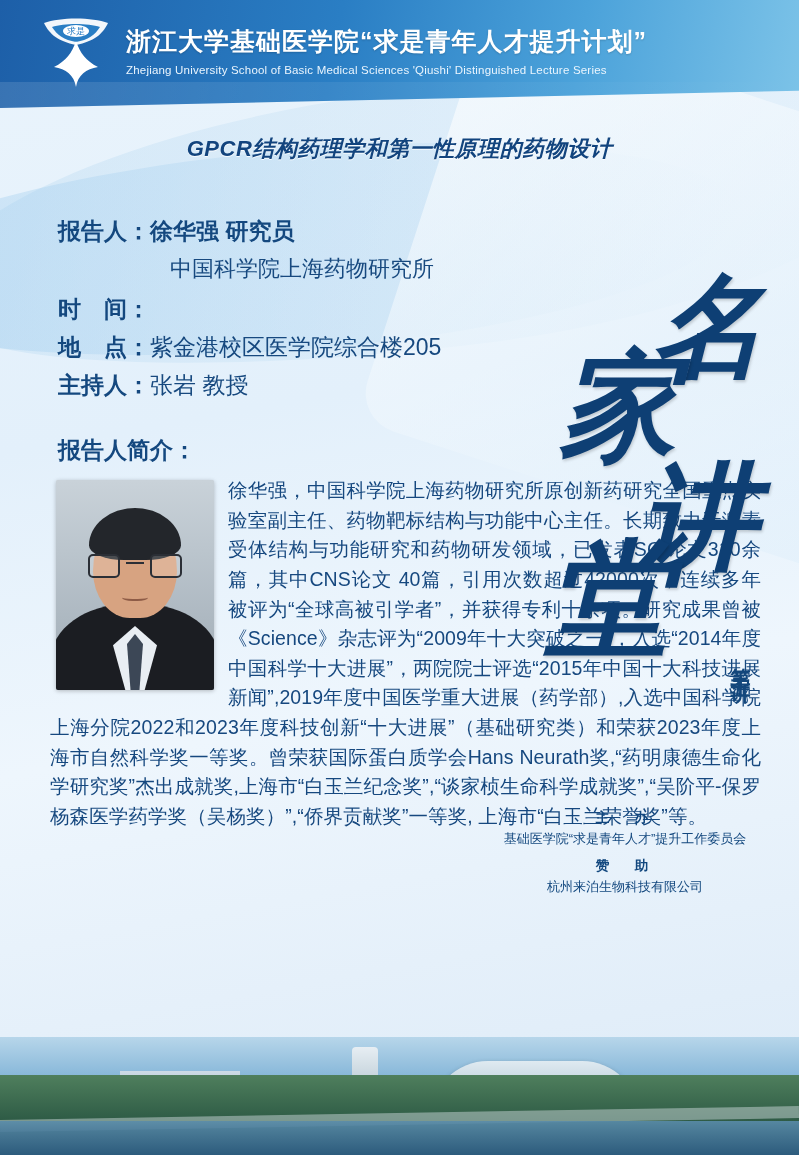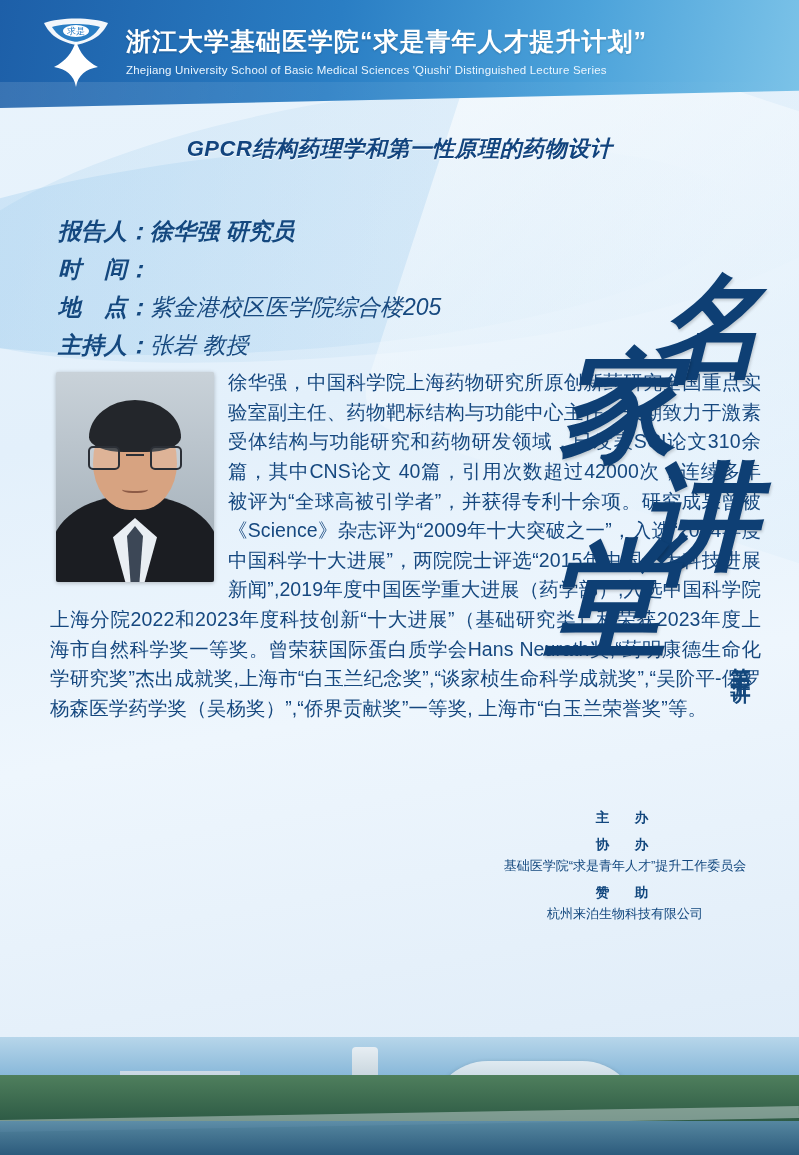--- a/index.html
+++ b/index.html
@@ -120,21 +120,20 @@
   .info {
     position: relative;
     margin: 52px 0 0 58px;
     color: #14487f;
     width: 520px;
   }
   .info-row {
     display: flex;
     align-items: center;
     margin-bottom: 7px;
-    font-style: italic;
   }
   .info-label {
     font-size: 23px;
     font-weight: bold;
     white-space: pre;
     flex: 0 0 auto;
   }
   .info-value {
     font-size: 23px;
     font-weight: bold;
@@ -399,33 +398,35 @@
     </div>
   </div>
 
   <div class="main-title">GPCR结构药理学和第一性原理的药物设计</div>
 
   <div class="info">
     <div class="info-row">
       <span class="info-label">报告人：</span>
       <span class="info-value">徐华强 研究员</span>
     </div>
+    <div class="info-sub">中国科学院上海药物研究所</div>
     <div class="info-row">
       <span class="info-label">时　间：</span>
     </div>
     <div class="info-row">
       <span class="info-label">地　点：</span>
       <span class="info-value light">紫金港校区医学院综合楼205</span>
     </div>
     <div class="info-row">
       <span class="info-label">主持人：</span>
       <span class="info-value light">张岩 教授</span>
     </div>
   </div>
 
+  <div class="bio-heading">报告人简介：</div>
   <div class="bio-wrap">
     <div class="portrait">
       <div class="p-bg"></div>
       <div class="p-suit"></div>
       <div class="p-shirt"></div>
       <div class="p-tie"></div>
       <div class="p-neck"></div>
       <div class="p-head"></div>
       <div class="p-hair"></div>
       <div class="p-glass-l"></div>
@@ -439,21 +440,20 @@
   <div class="calligraphy">
     <div class="calli-char c1">名</div>
     <div class="calli-char c2">家</div>
     <div class="calli-char c3">讲</div>
     <div class="calli-char c4">堂</div>
     <div class="calli-sub">第三十五讲</div>
   </div>
 
   <div class="organizers">
     <div class="org-role">主　办</div>
-    <div class="org-role">协　办</div>
     <div class="org-name">基础医学院“求是青年人才”提升工作委员会</div>
     <div class="org-role">赞　助</div>
     <div class="org-name">杭州来泊生物科技有限公司</div>
   </div>
 
   <div class="footer-photo">
     <div class="fp-sky"></div>
     <div class="fp-bldg2"></div>
     <div class="fp-bldg"></div>
     <div class="fp-tower"></div>

